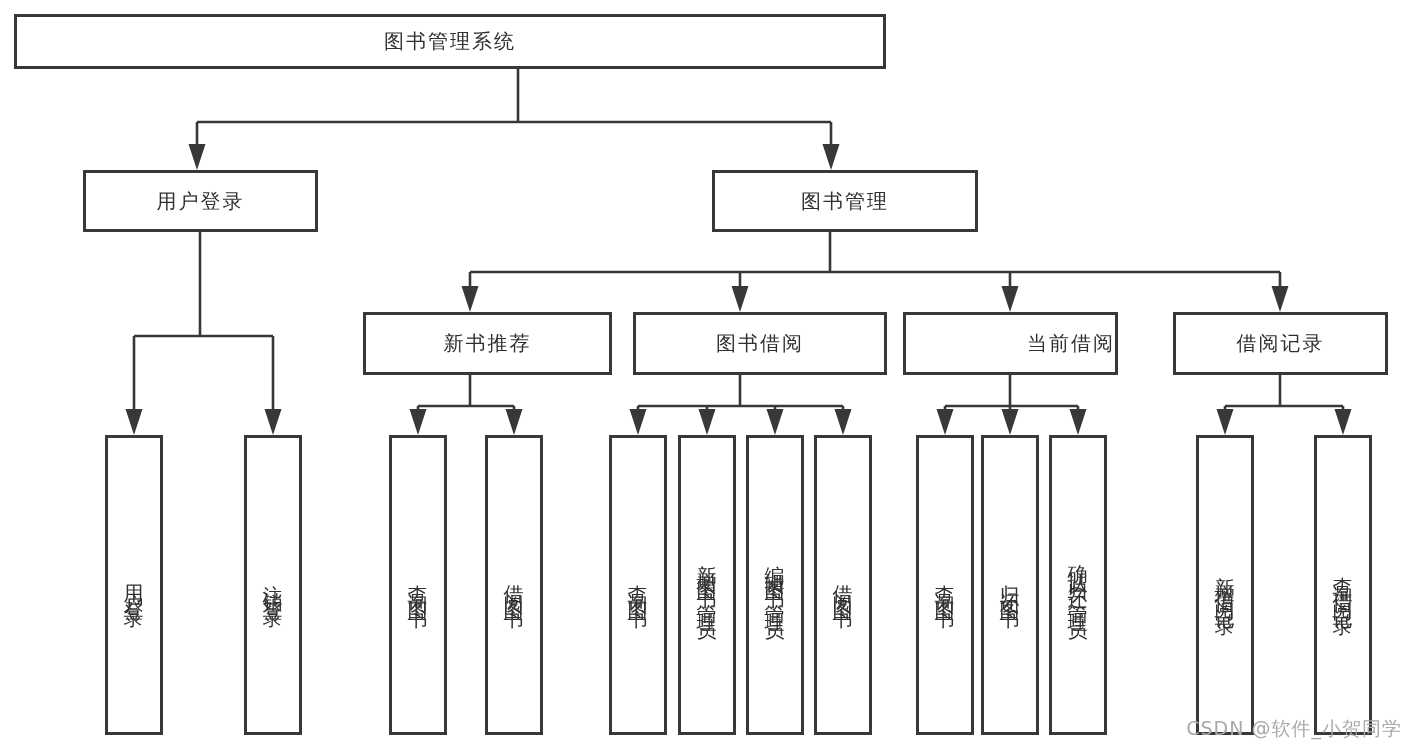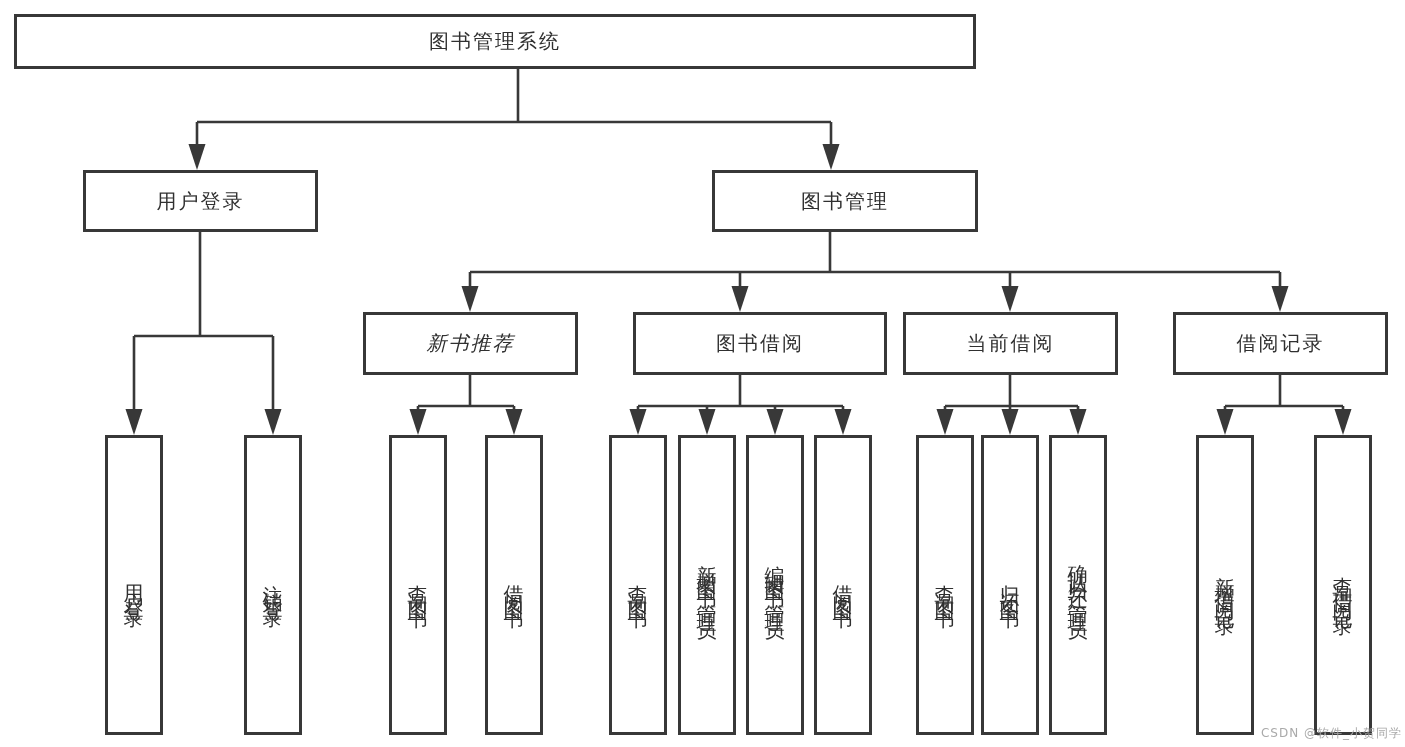--- a/index.html
+++ b/index.html
@@ -49,21 +49,21 @@
     font-size: 20px;
     letter-spacing: 8px;
     line-height: 1.1;
     white-space: nowrap;
   }
   #watermark {
     position: absolute;
     right: 3px;
     bottom: 5px;
     z-index: 3;
-    font-size: 12px;
+    font-size: 19px;
     color: var(--watermark, #a9a9a9);
     letter-spacing: 1px;
     white-space: nowrap;
   }
 </style>
 </head>
 <body>
 
 <div id="canvas">
 
@@ -96,38 +96,38 @@
     <path class="connector" d="M1010 375 V406 M945 406 H1078 M945 406 V414 M1010 406 V414 M1078 406 V414"></path>
     <path class="arrowhead" d="M936.5 409 L953.5 409 L945 435 Z"></path>
     <path class="arrowhead" d="M1001.5 409 L1018.5 409 L1010 435 Z"></path>
     <path class="arrowhead" d="M1069.5 409 L1086.5 409 L1078 435 Z"></path>
 
     <path class="connector" d="M1280 375 V406 M1225 406 H1343 M1225 406 V414 M1343 406 V414"></path>
     <path class="arrowhead" d="M1216.5 409 L1233.5 409 L1225 435 Z"></path>
     <path class="arrowhead" d="M1334.5 409 L1351.5 409 L1343 435 Z"></path>
   </svg>
 
-  <div class="node h" style="left:14px; top:14px; width:962px; height:55px;">
+  <div class="node h" style="left:14px; top:14px; width:872px; height:55px;">
     <span class="lbl">图书管理系统</span>
   </div>
 
   <div class="node h" style="left:83px; top:170px; width:235px; height:62px;">
     <span class="lbl">用户登录</span>
   </div>
   <div class="node h" style="left:712px; top:170px; width:266px; height:62px;">
     <span class="lbl">图书管理</span>
   </div>
 
-  <div class="node h" style="left:363px; top:312px; width:215px; height:63px;font-style:italic;">
+  <div class="node h" style="left:363px; top:312px; width:249px; height:63px;">
     <span class="lbl">新书推荐</span>
   </div>
   <div class="node h" style="left:633px; top:312px; width:254px; height:63px;">
     <span class="lbl">图书借阅</span>
   </div>
-  <div class="node h" style="left:903px; top:312px; width:215px; height:63px;">
+  <div class="node h" style="left:903px; top:312px; width:215px; height:63px;justify-content:flex-end;">
     <span class="lbl">当前借阅</span>
   </div>
   <div class="node h" style="left:1173px; top:312px; width:215px; height:63px;">
     <span class="lbl">借阅记录</span>
   </div>
 
   <div class="node v" style="left:105px; top:435px; width:58px; height:300px;">
     <span class="lbl">用户登录</span>
   </div>
   <div class="node v" style="left:244px; top:435px; width:58px; height:300px;">

